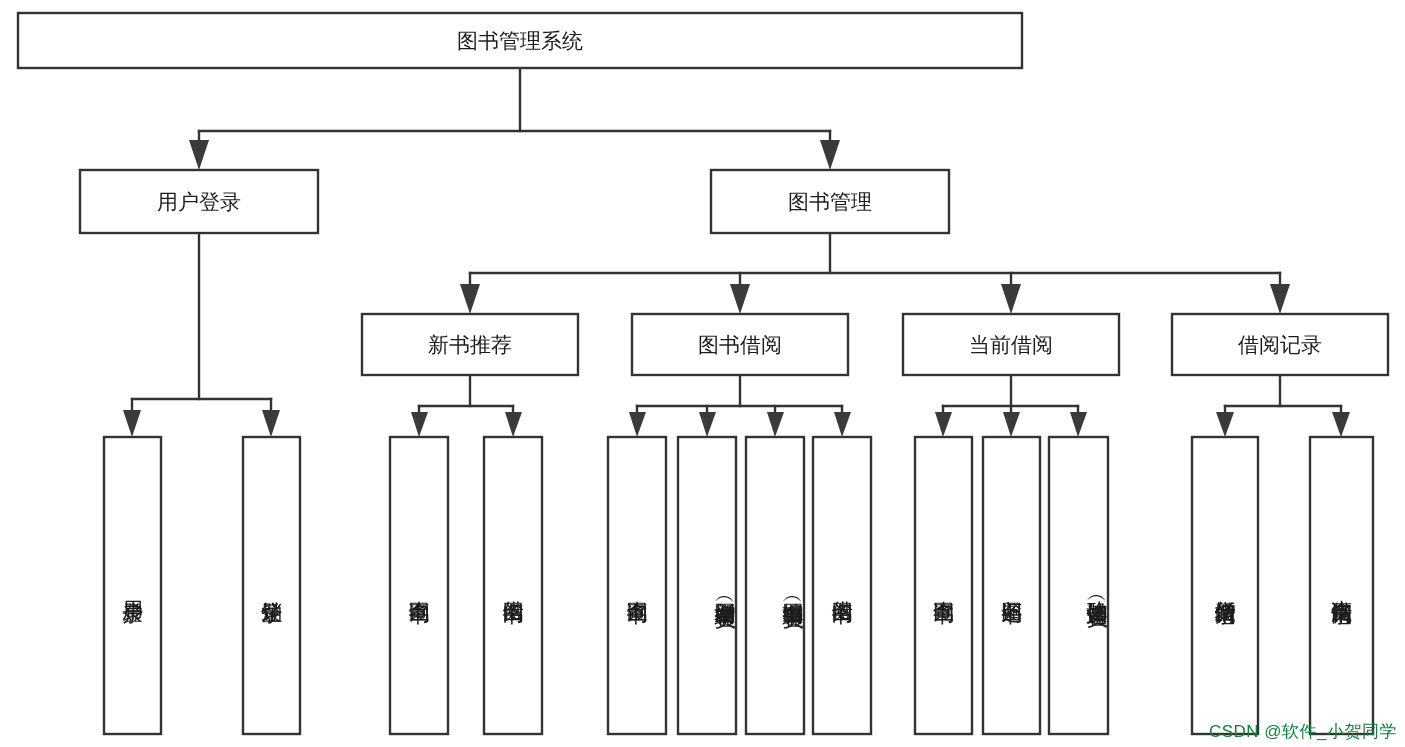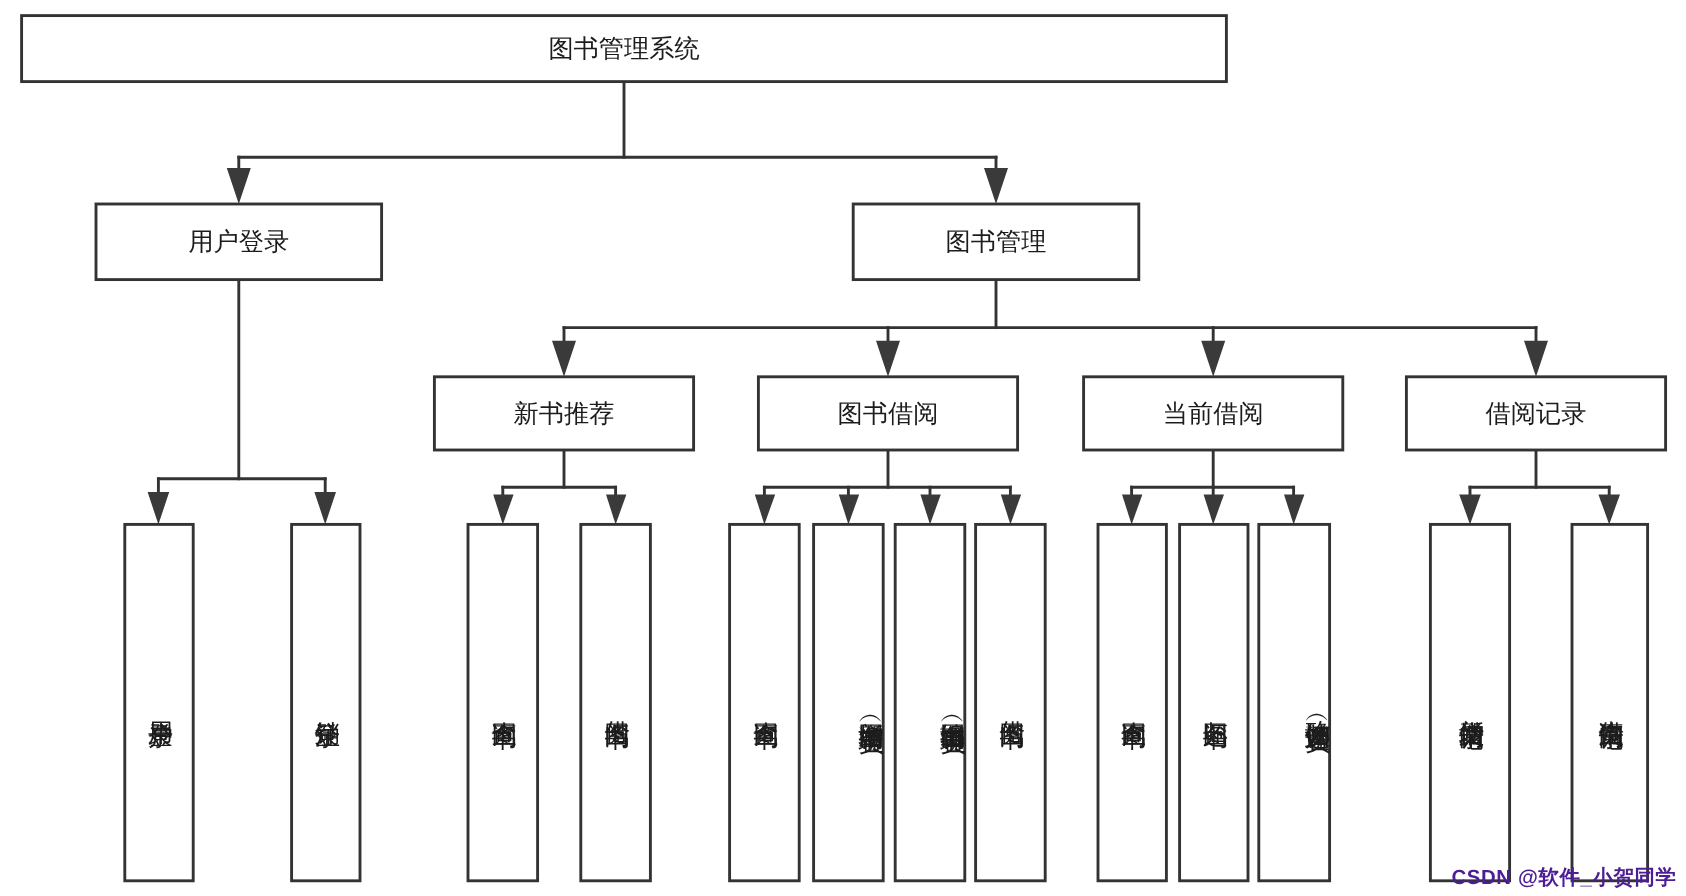--- a/index.html
+++ b/index.html
@@ -63,24 +63,23 @@
     letter-spacing: 1px;
     pointer-events: none;
     user-select: none;
   }
   .watermark {
     position: absolute;
     right: 8px;
     bottom: 4px;
     font-family: "Liberation Sans", "DejaVu Sans", sans-serif;
     font-size: 17px;
-    color: #4c1d95;
+    color: #15803d;
     letter-spacing: 0.5px;
     white-space: nowrap;
-    font-weight: bold;
   }
 </style>
 </head>
 <body>
 
 <div id="diagram-root">
 
   <svg class="diagram-canvas" viewBox="0 0 1405 747">
 
     <g>

